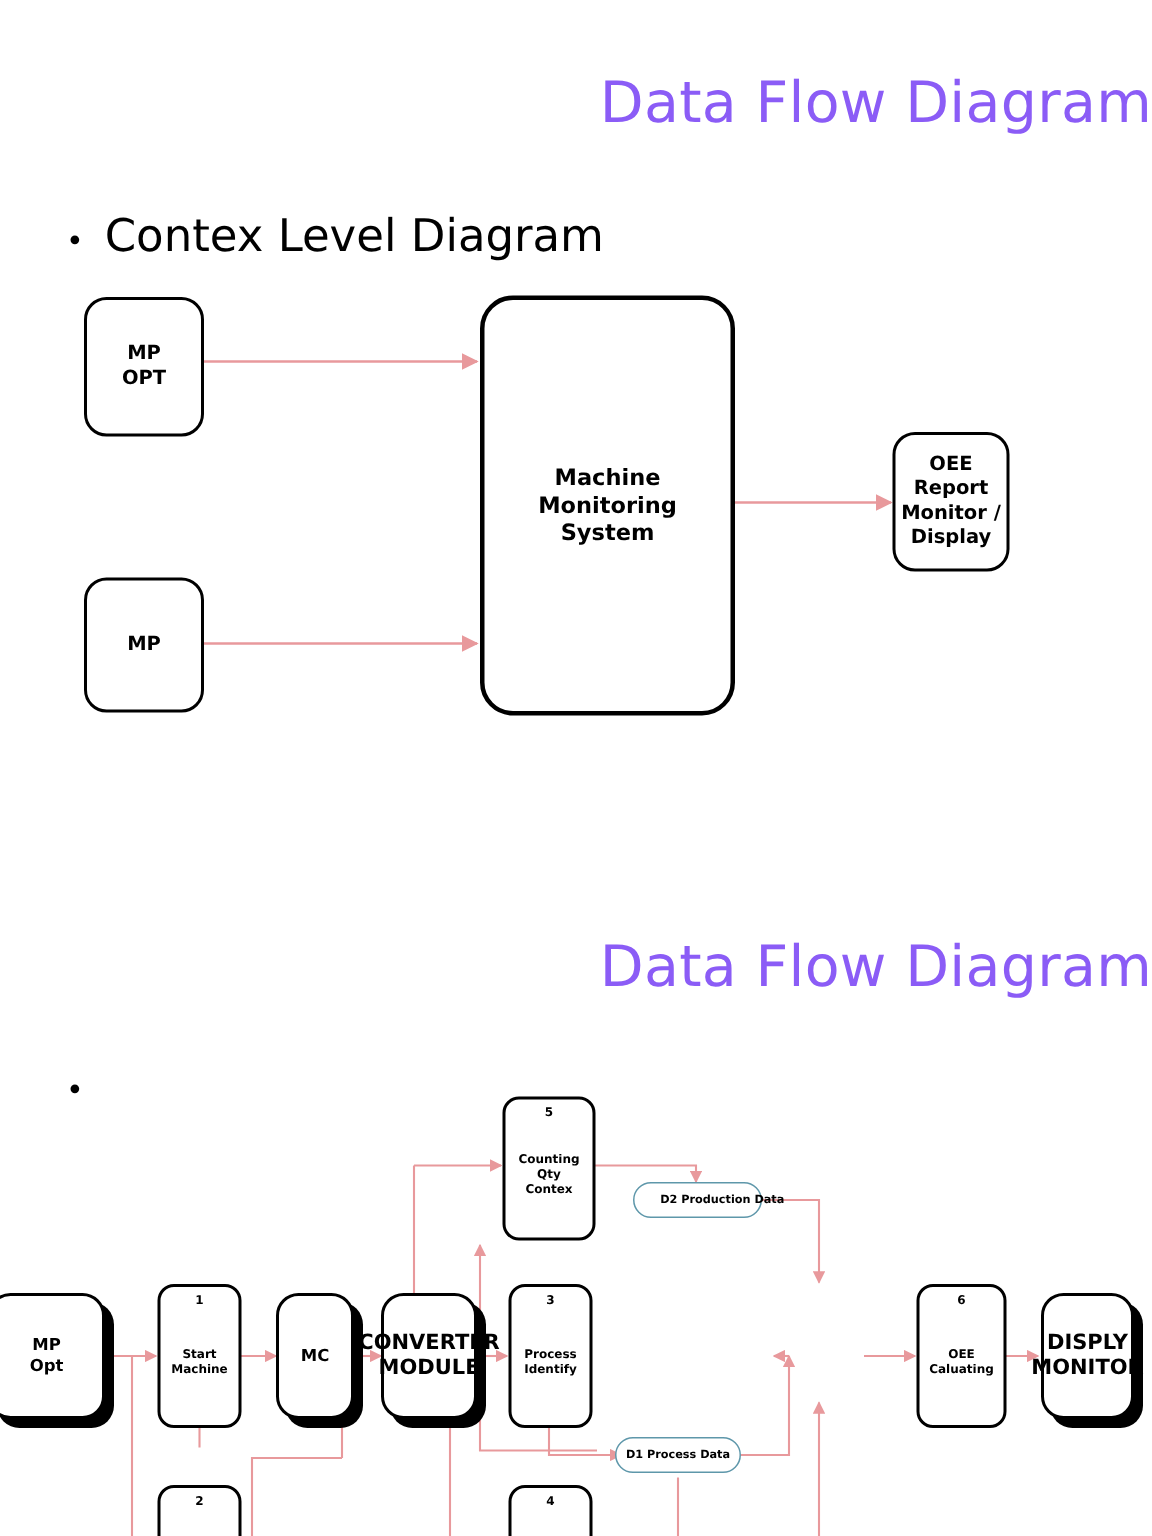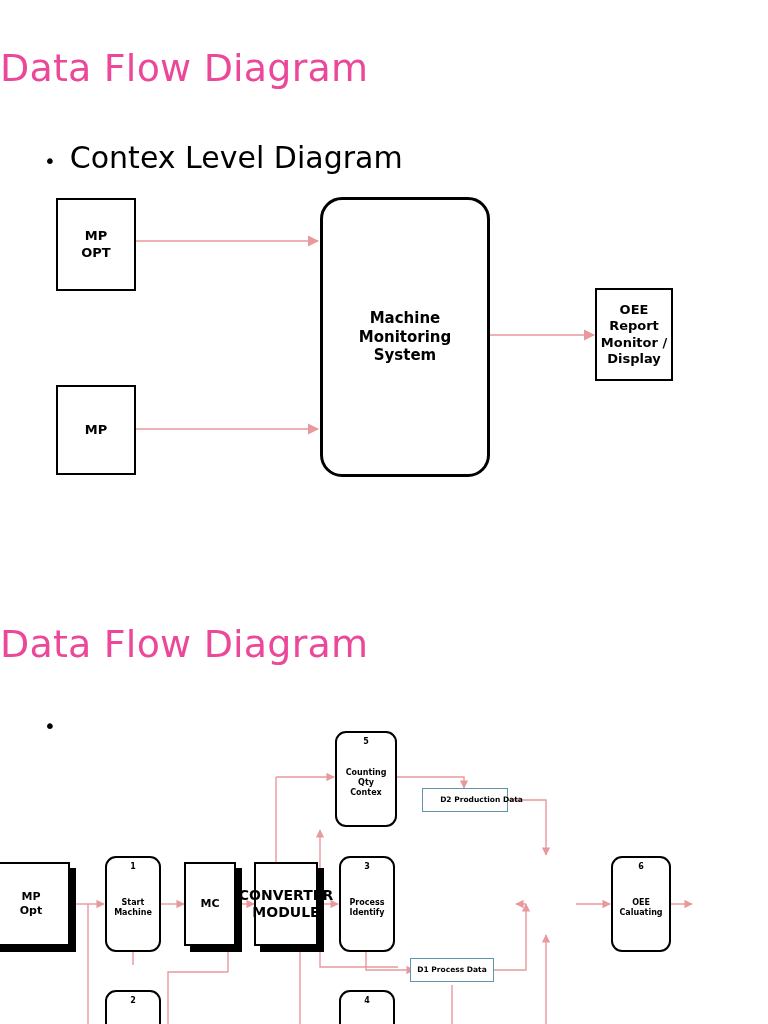--- a/index.html
+++ b/index.html
@@ -21,25 +21,25 @@
     left: 0;
     width: 768px;
   }
   #slide-context { top: 0px; height: 600px; }
   #slide-level0  { top: 600px; height: 424px; }
 
   .slide-title {
     position: absolute;
     left: 0;
     width: 768px;
-    text-align: left;
+    text-align: right;
     font-size: 38px;
     font-weight: 400;
     letter-spacing: 0.2px;
-    color: #ec4899;
+    color: #8b5cf6;
     white-space: nowrap;
   }
   #title-context { top: 46px; }
   #title-level0  { top: 22px; }
 
   .bullet-row {
     position: absolute;
     display: flex;
     align-items: baseline;
     gap: 14px;
@@ -79,20 +79,21 @@
     position: absolute;
     box-sizing: border-box;
     background: #ffffff;
     display: flex;
     flex-direction: column;
     align-items: center;
     justify-content: center;
     text-align: center;
     line-height: 1.25;
     z-index: 4;
+    border-radius: 15px;
   }
 
   
   .node-rect {
     border: 2px solid #000;
   }
   
   .node-round-big {
     border: 3px solid #000;
     border-radius: 22px;
@@ -278,20 +279,24 @@
     <div class="node node-shadow" style="left:184px; top:262px; width:52px; height:84px;">
       <span class="node-label ent-label">MC</span>
     </div>
 
     <div class="node node-shadow" style="left:254px; top:262px; width:64px; height:84px;">
       <span class="node-label ent-label-sm">CONVERTER
 MODULE</span>
     </div>
 
 
+    <div class="node node-shadow" style="left:694px; top:262px; width:62px; height:84px;">
+      <span class="node-label ent-label-sm">DISPLY
+MONITOR</span>
+    </div>
 
     <div class="node node-store" style="left:422px; top:188px; width:86px; height:24px;padding-left:33px;">
       <span class="node-label store-label">D2   Production Data</span>
     </div>
 
     <div class="node node-store" style="left:410px; top:358px; width:84px; height:24px;">
       <span class="node-label store-label">D1   Process  Data</span>
     </div>
 
   </div>

